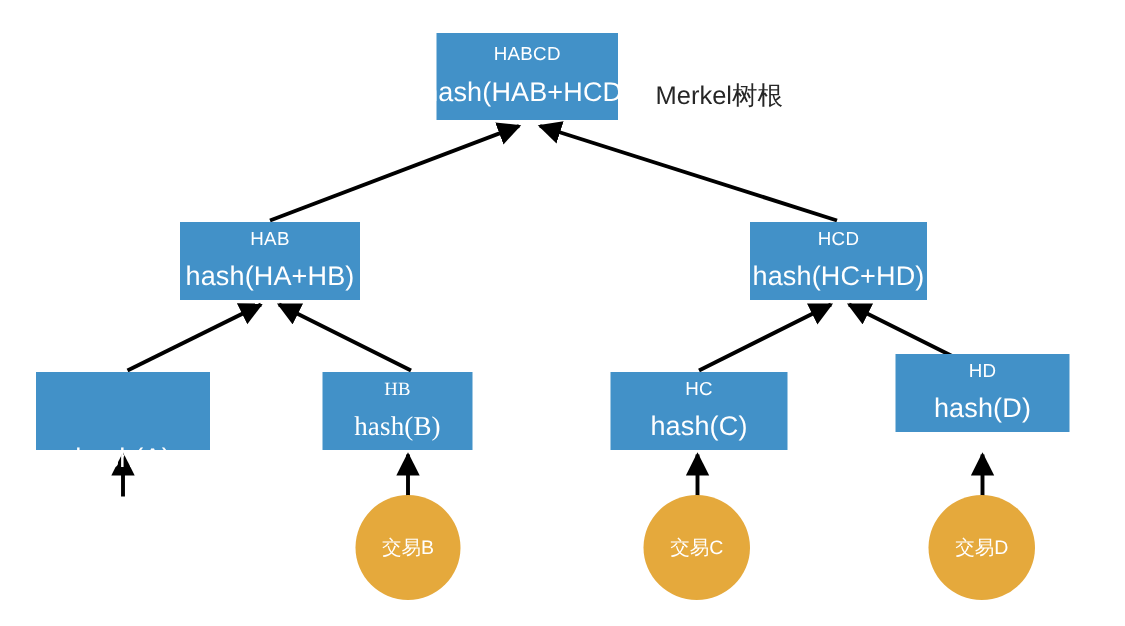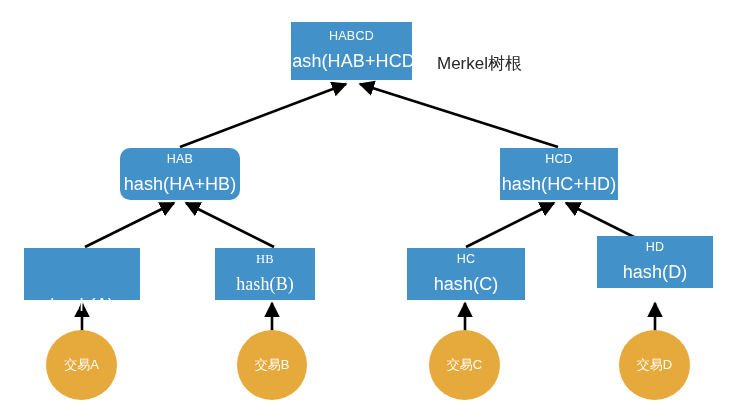--- a/index.html
+++ b/index.html
@@ -40,21 +40,21 @@
   .node-box .n-title {
     font-size: 12.5px;
     letter-spacing: 0.2px;
     margin-bottom: 9px;
   }
   .node-box .n-sub {
     font-size: 18px;
     letter-spacing: 0.1px;
   }
   .node-root { left: 291px; top: 22px; width: 121px; height: 58px; }
-  .node-hab  { left: 120px; top: 148px; width: 120px; height: 52px; border-radius: 10px; }
+  .node-hab  { left: 120px; top: 148px; width: 120px; height: 52px; }
   .node-hcd  { left: 500px; top: 148px; width: 118px; height: 52px; text-align: center; }
   .node-ha   { left: 24px;  top: 248px; width: 116px; height: 52px; gap: 42px; }
   .node-hb   { left: 215px; top: 248px; width: 100px; height: 52px; font-family: Liberation Serif, serif; }
   .node-hc   { left: 407px; top: 248px; width: 118px; height: 52px; }
   .node-hd   { left: 597px; top: 236px; width: 116px; height: 52px; }
 
   .leaf-circle {
     position: absolute;
     background: #e5a93c;
     border-radius: 50%;
@@ -140,23 +140,20 @@
   <div class="node-box node-hc">
     <span class="n-title">HC</span>
     <span class="n-sub">hash(C)</span>
   </div>
 
   <div class="node-box node-hd">
     <span class="n-title">HD</span>
     <span class="n-sub">hash(D)</span>
   </div>
 
-  <div class="leaf-circle leaf-a">
-    <span>交易A</span>
-  </div>
   <div class="leaf-circle leaf-b">
     <span>交易B</span>
   </div>
   <div class="leaf-circle leaf-c">
     <span>交易C</span>
   </div>
   <div class="leaf-circle leaf-d">
     <span>交易D</span>
   </div>
 

